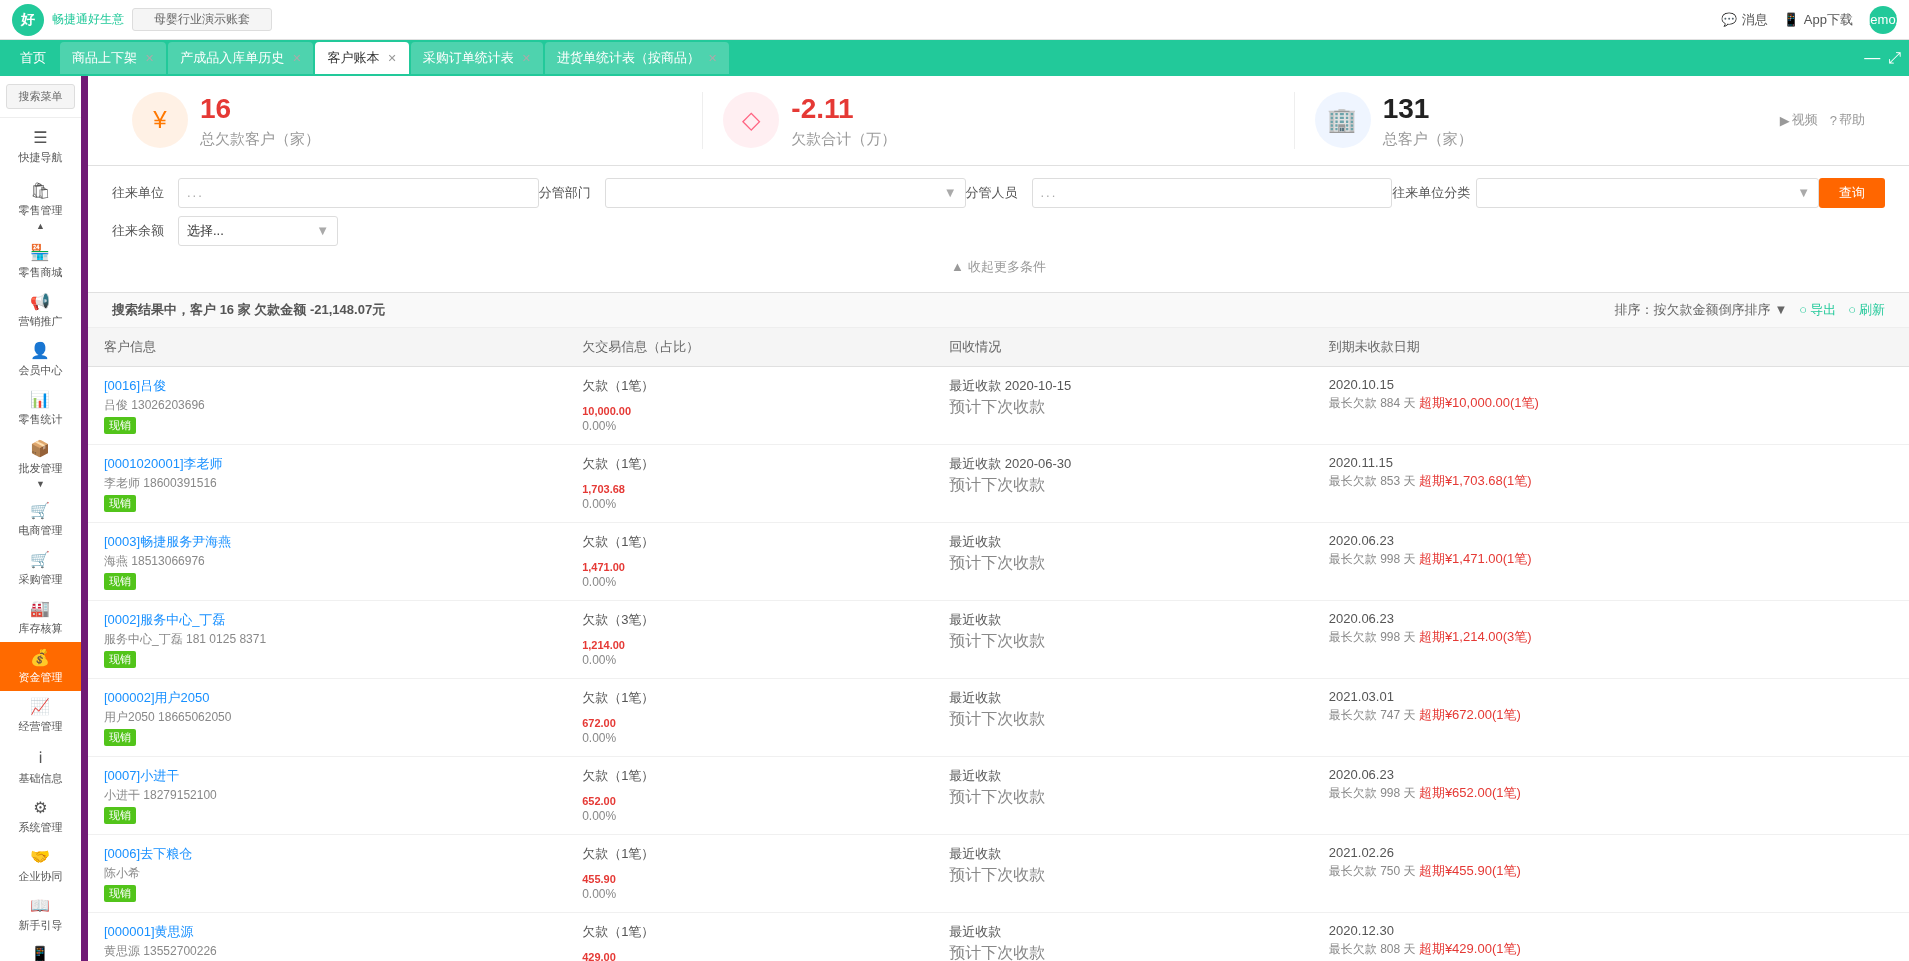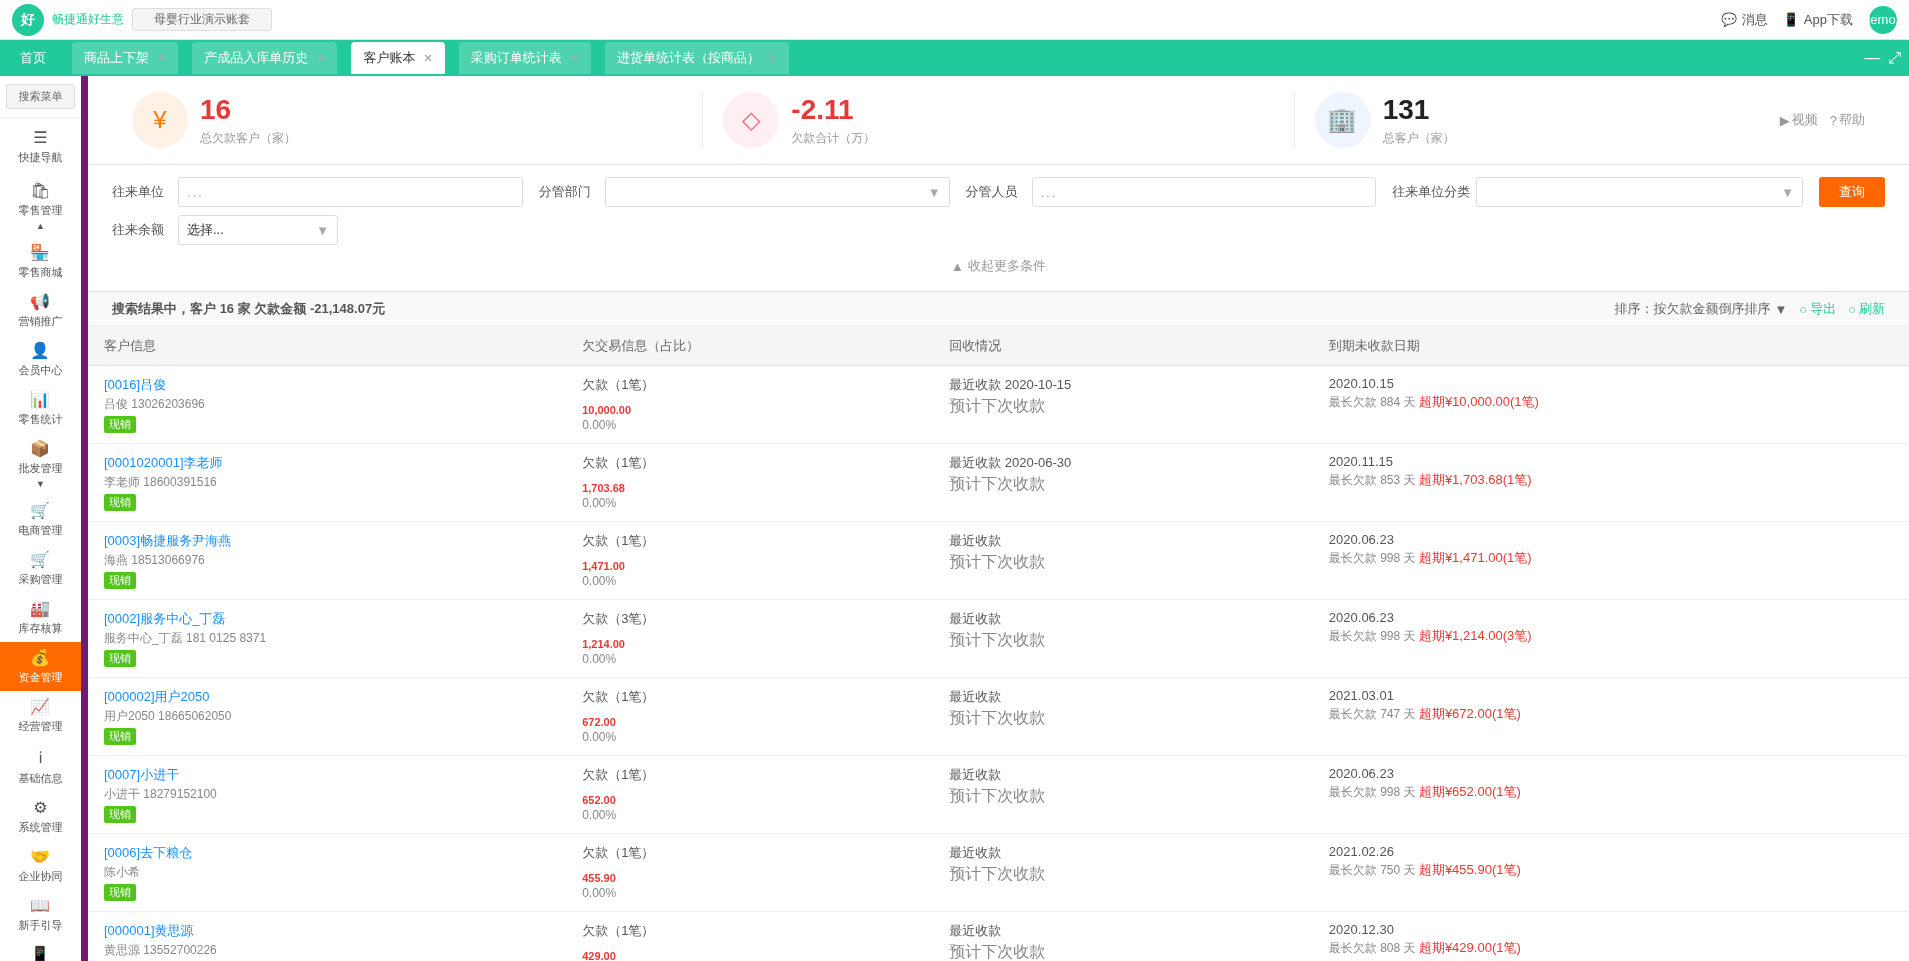--- a/index.html
+++ b/index.html
@@ -15,21 +15,21 @@
     .logo { width: 32px; height: 32px; background: #22c99a; border-radius: 50%; display: flex; align-items: center; justify-content: center; color: #fff; font-size: 14px; font-weight: bold; }
     .logo-text { font-size: 12px; color: #22c99a; }
     .industry-selector { font-size: 12px; color: #666; background: #f5f5f5; border: 1px solid #ddd; border-radius: 3px; padding: 2px 21px; cursor: pointer; }
     .top-bar-right { display: flex; align-items: center; gap: 16px; }
     .top-bar-btn { display: flex; align-items: center; gap: 4px; font-size: 12px; color: #555; cursor: pointer; }
     .avatar { width: 28px; height: 28px; background: #22c99a; border-radius: 50%; display: flex; align-items: center; justify-content: center; color: #fff; font-size: 11px; }
 
     
     .tab-bar {
       display: flex; align-items: center; background: #22c99a; height: 36px;
-      padding: 0 8px; gap: 14px; overflow: hidden;
+      padding: 0 8px; gap: 2px; overflow: hidden;
     }
     .tab-item {
       display: flex; align-items: center; gap: 4px; padding: 4px 12px;
       border-radius: 4px 4px 0 0; cursor: pointer; font-size: 13px; color: #fff;
       white-space: nowrap; height: 32px;
     }
     .tab-item.home { background: transparent; }
     .tab-item.active { background: #fff; color: #333; }
     .tab-item.inactive { background: rgba(255,255,255,0.2); color: #fff; }
     .tab-close { font-size: 11px; color: #aaa; margin-left: 4px; cursor: pointer; }
@@ -64,27 +64,27 @@
     .stat-item { display: flex; align-items: center; gap: 12px; flex: 1; padding: 0 20px; }
     .stat-item + .stat-item { border-left: 1px solid #eee; }
     .stat-icon { width: 56px; height: 56px; border-radius: 50%; display: flex; align-items: center; justify-content: center; font-size: 24px; }
     .stat-icon.orange { background: rgba(255, 120, 0, 0.1); color: #ff7800; }
     .stat-icon.pink { background: rgba(255, 100, 130, 0.1); color: #ff6482; }
     .stat-icon.blue { background: rgba(100, 160, 255, 0.1); color: #64a0ff; }
     .stat-info { display: flex; flex-direction: column; }
     .stat-value { font-size: 28px; font-weight: bold; line-height: 1.2; }
     .stat-value.red { color: #e53935; }
     .stat-value.black { color: #222; font-weight: 900; }
-    .stat-label { font-size: 12px; color: #999; margin-top: 4px; }
+    .stat-label { font-size: 15px; color: #999; margin-top: 4px; }
     .stat-top-right { margin-left: auto; display: flex; gap: 12px; align-items: flex-start; }
     .stat-link { font-size: 12px; color: #999; cursor: pointer; display: flex; align-items: center; gap: 2px; }
 
     
     .filter-area { background: #fff; padding: 12px 24px; border-bottom: 1px solid #e0e0e0; }
-    .filter-row { display: flex; align-items: center; gap: 16px; margin-bottom: 8px; }
+    .filter-row { display: flex; align-items: center; margin-bottom: 8px; }
     .filter-field { display: flex; align-items: center; gap: 6px; flex: 1; }
     .filter-label { font-size: 13px; color: #555; white-space: nowrap; min-width: 60px; }
     .filter-input {
       flex: 1; border: 1px solid #ddd; border-radius: 3px; padding: 5px 8px;
       font-size: 13px; color: #333; background: #fff; min-height: 30px;
       display: flex; align-items: center; justify-content: space-between; cursor: pointer;
     }
     .filter-input .dots { color: #aaa; letter-spacing: 2px; }
     .filter-select {
       flex: 1; border: 1px solid #ddd; border-radius: 3px; padding: 5px 8px;

